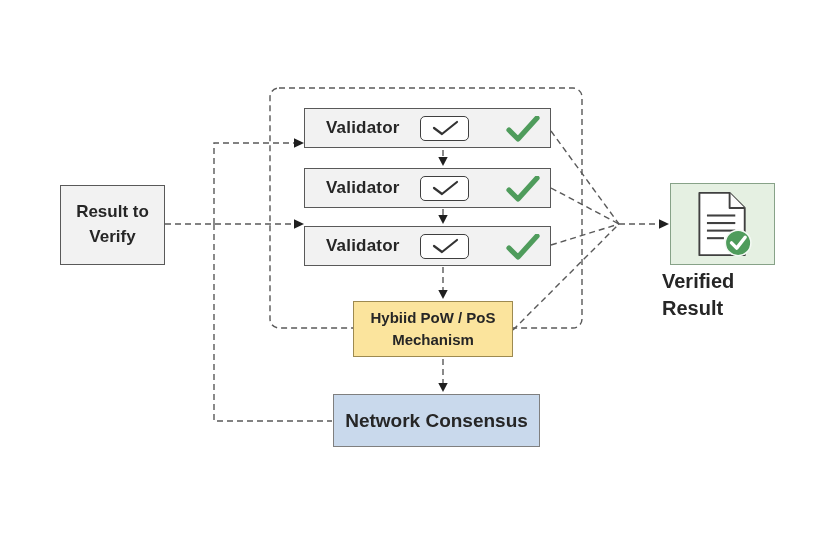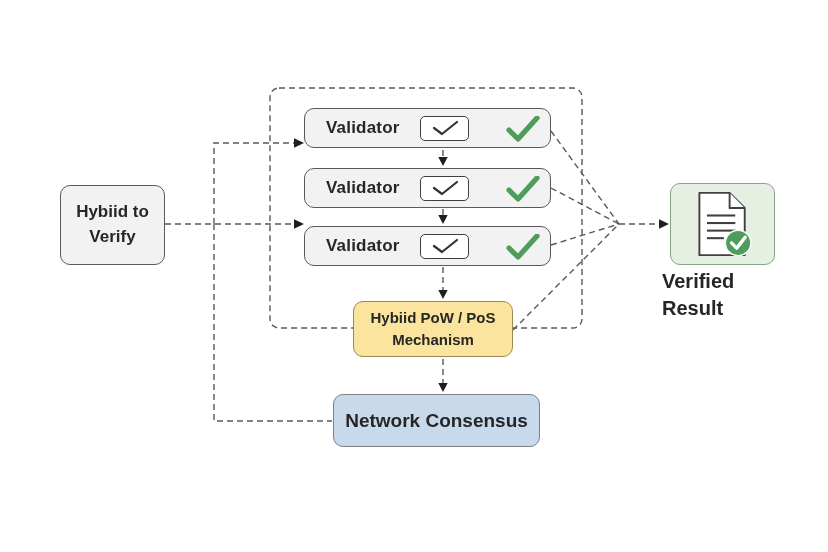--- a/index.html
+++ b/index.html
@@ -1,19 +1,19 @@
 <!DOCTYPE html>
 <html style="--box-gray-fill: #f2f2f2; --box-border: #595959; --check-green: #4f9c5c; --mechanism-fill: #fbe49d; --mechanism-border: #9d8a50; --consensus-fill: #c9d9ec; --consensus-border: #7f7f7f; --result-fill: #e5f0e2; --result-border: #87a288; --connector: #595959; --text: #262626;"><head>
 <meta charset="utf-8">
 <style>
   html,body{margin:0;padding:0;background:#ffffff;}
   body{font-family:"Liberation Sans", sans-serif;color:var(--text,#262626);}
   .canvas{position:relative;width:828px;height:552px;background:#ffffff;overflow:hidden;}
   .layer{position:absolute;left:0;top:0;z-index:1;}
-  .box{position:absolute;z-index:2;box-sizing:border-box;display:flex;align-items:center;justify-content:center;text-align:center;border-radius:10px;}
+  .box{position:absolute;z-index:2;box-sizing:border-box;display:flex;align-items:center;justify-content:center;text-align:center;}
   .claim-box{left:60px;top:185px;width:105px;height:80px;background:var(--box-gray-fill);border:1.5px solid var(--box-border);font-size:17px;font-weight:700;line-height:1.45;padding:0 6px;}
   .validator-row{left:304px;width:247px;height:40px;background:var(--box-gray-fill);border:1.5px solid var(--box-border);justify-content:flex-start;padding:0;}
   .validator-row .v-label{font-size:17px;font-weight:700;margin-left:21px;letter-spacing:0.2px;}
   .v1{top:108px}.v2{top:168px}.v3{top:226px}
   .checkbox{position:absolute;left:115px;top:7px;width:49px;height:25px;background:#ffffff;border:1.6px solid #3f3f3f;border-radius:5px;box-sizing:border-box;display:flex;align-items:center;justify-content:center;}
   .greencheck{position:absolute;left:201px;top:7px;width:34px;height:26px;display:flex;align-items:center;justify-content:center;}
   .mechanism-box{left:353px;top:301px;width:160px;height:56px;background:var(--mechanism-fill);border:1.4px solid var(--mechanism-border);font-size:15px;font-weight:700;line-height:1.5;padding:0 14px;}
   .consensus-box{left:333px;top:394px;width:207px;height:53px;background:var(--consensus-fill);border:1.4px solid var(--consensus-border);font-size:19px;font-weight:700;}
   .result-box{left:670px;top:183px;width:105px;height:82px;background:var(--result-fill);border:1.4px solid var(--result-border);}
   .result-label{position:absolute;left:662px;top:268px;width:120px;z-index:2;font-size:20px;font-weight:700;line-height:1.33;}
@@ -51,21 +51,21 @@
 
     <path class="dash" d="M551 131 L619 224"></path>
     <path class="dash" d="M551 188 L619 224"></path>
     <path class="dash" d="M551 245 L619 224"></path>
     <path class="dash" d="M513 330 L619 224"></path>
     <path class="dash" d="M619 224 H660"></path>
     <polygon class="ah" points="669,224 659,219.3 659,228.7"></polygon>
   </svg>
 
   <div class="box claim-box">
-    <span>Hybiid to Verify</span>
+    <span>Result to Verify</span>
   </div>
 
   <div class="box validator-row v1">
     <span class="v-label">Validator</span>
     <span class="checkbox">
       <svg width="32" height="17" viewBox="0 0 32 17">
           <polyline points="5,8 13,14 28,2" fill="none" stroke="#333333" stroke-width="2.2" stroke-linecap="round" stroke-linejoin="round"></polyline>
         </svg>
     </span>
     <span class="greencheck">

